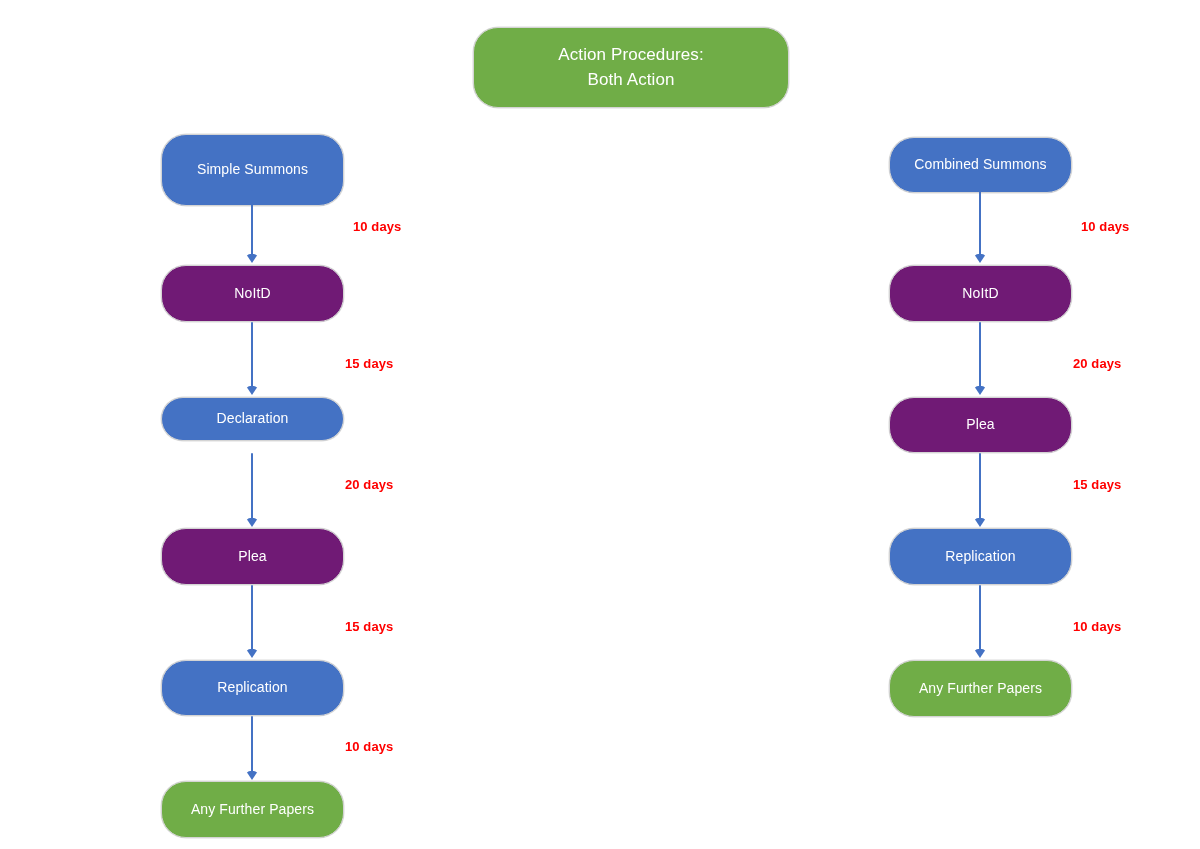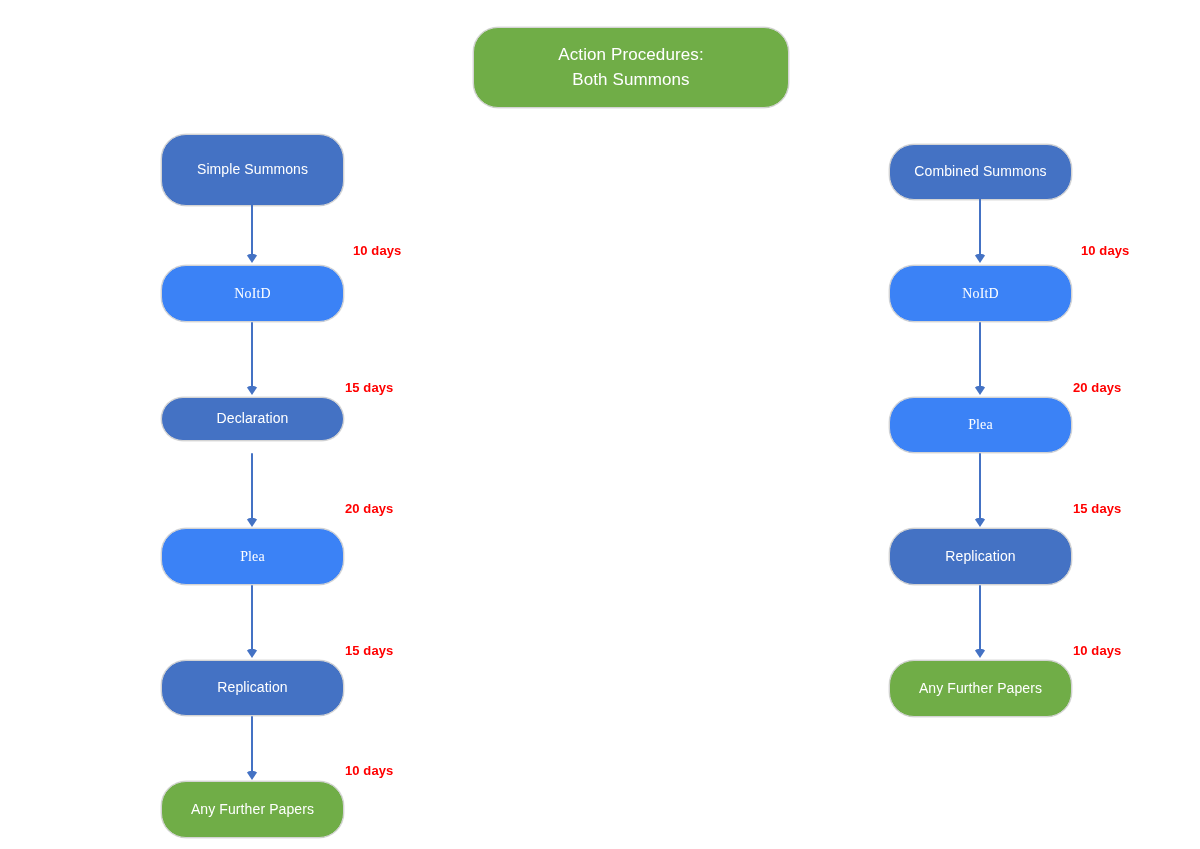--- a/index.html
+++ b/index.html
@@ -26,21 +26,21 @@
     text-align: center;
     color: #ffffff;
     font-size: 14px;
     font-weight: 400;
     letter-spacing: 0.1px;
     line-height: 1.25;
     border: 1px solid #d4d4d4;
     box-shadow: 0 0 0 0.5px rgba(190,190,190,0.55);
   }
   .node.blue   { background: #4472C4; }
-  .node.orange { background: #3b82f6; font-family: Liberation Serif, serif; }
+  .node.orange { background: #701a75; }
   .node.green  { background: #70AD47; }
 
   .node.title {
     font-size: 17px;
     line-height: 1.45;
     font-weight: 400;
   }
 
   
   .connector {
@@ -58,31 +58,30 @@
   }
 
   
   .day-label {
     position: absolute;
     color: #FF0000;
     font-size: 13px;
     font-weight: bold;
     white-space: nowrap;
     letter-spacing: 0.1px;
-    margin-top: 24px;
   }
 </style>
 </head>
 <body>
 
 <div id="canvas">
 
   <div class="node green title" style="left:473px; top:27px; width:316px; height:81px; flex-direction:column;">
     <span>Action Procedures:</span>
-    <span>Both Summons</span>
+    <span>Both Action</span>
   </div>
 
   <div class="node blue" style="left:161px; top:134px; width:183px; height:72px;">
     <span>Simple Summons</span>
   </div>
 
   <div class="connector" style="left:251px; top:190px; height:65px;"></div>
   <div class="arrowhead" style="left:246px; top:254px;"></div>
   <div class="day-label" style="left:353px; top:219px;">10 days</div>
 
@@ -115,21 +114,21 @@
   </div>
 
   <div class="connector" style="left:251px; top:716px; height:56px;"></div>
   <div class="arrowhead" style="left:246px; top:771px;"></div>
   <div class="day-label" style="left:345px; top:739px;">10 days</div>
 
   <div class="node green" style="left:161px; top:781px; width:183px; height:57px;">
     <span>Any Further Papers</span>
   </div>
 
-  <div class="node blue" style="left:889px; top:144px; width:183px; height:56px;">
+  <div class="node blue" style="left:889px; top:137px; width:183px; height:56px;">
     <span>Combined Summons</span>
   </div>
 
   <div class="connector" style="left:979px; top:190px; height:65px;"></div>
   <div class="arrowhead" style="left:974px; top:254px;"></div>
   <div class="day-label" style="left:1081px; top:219px;">10 days</div>
 
   <div class="node orange" style="left:889px; top:265px; width:183px; height:57px;">
     <span>NoItD</span>
   </div>

